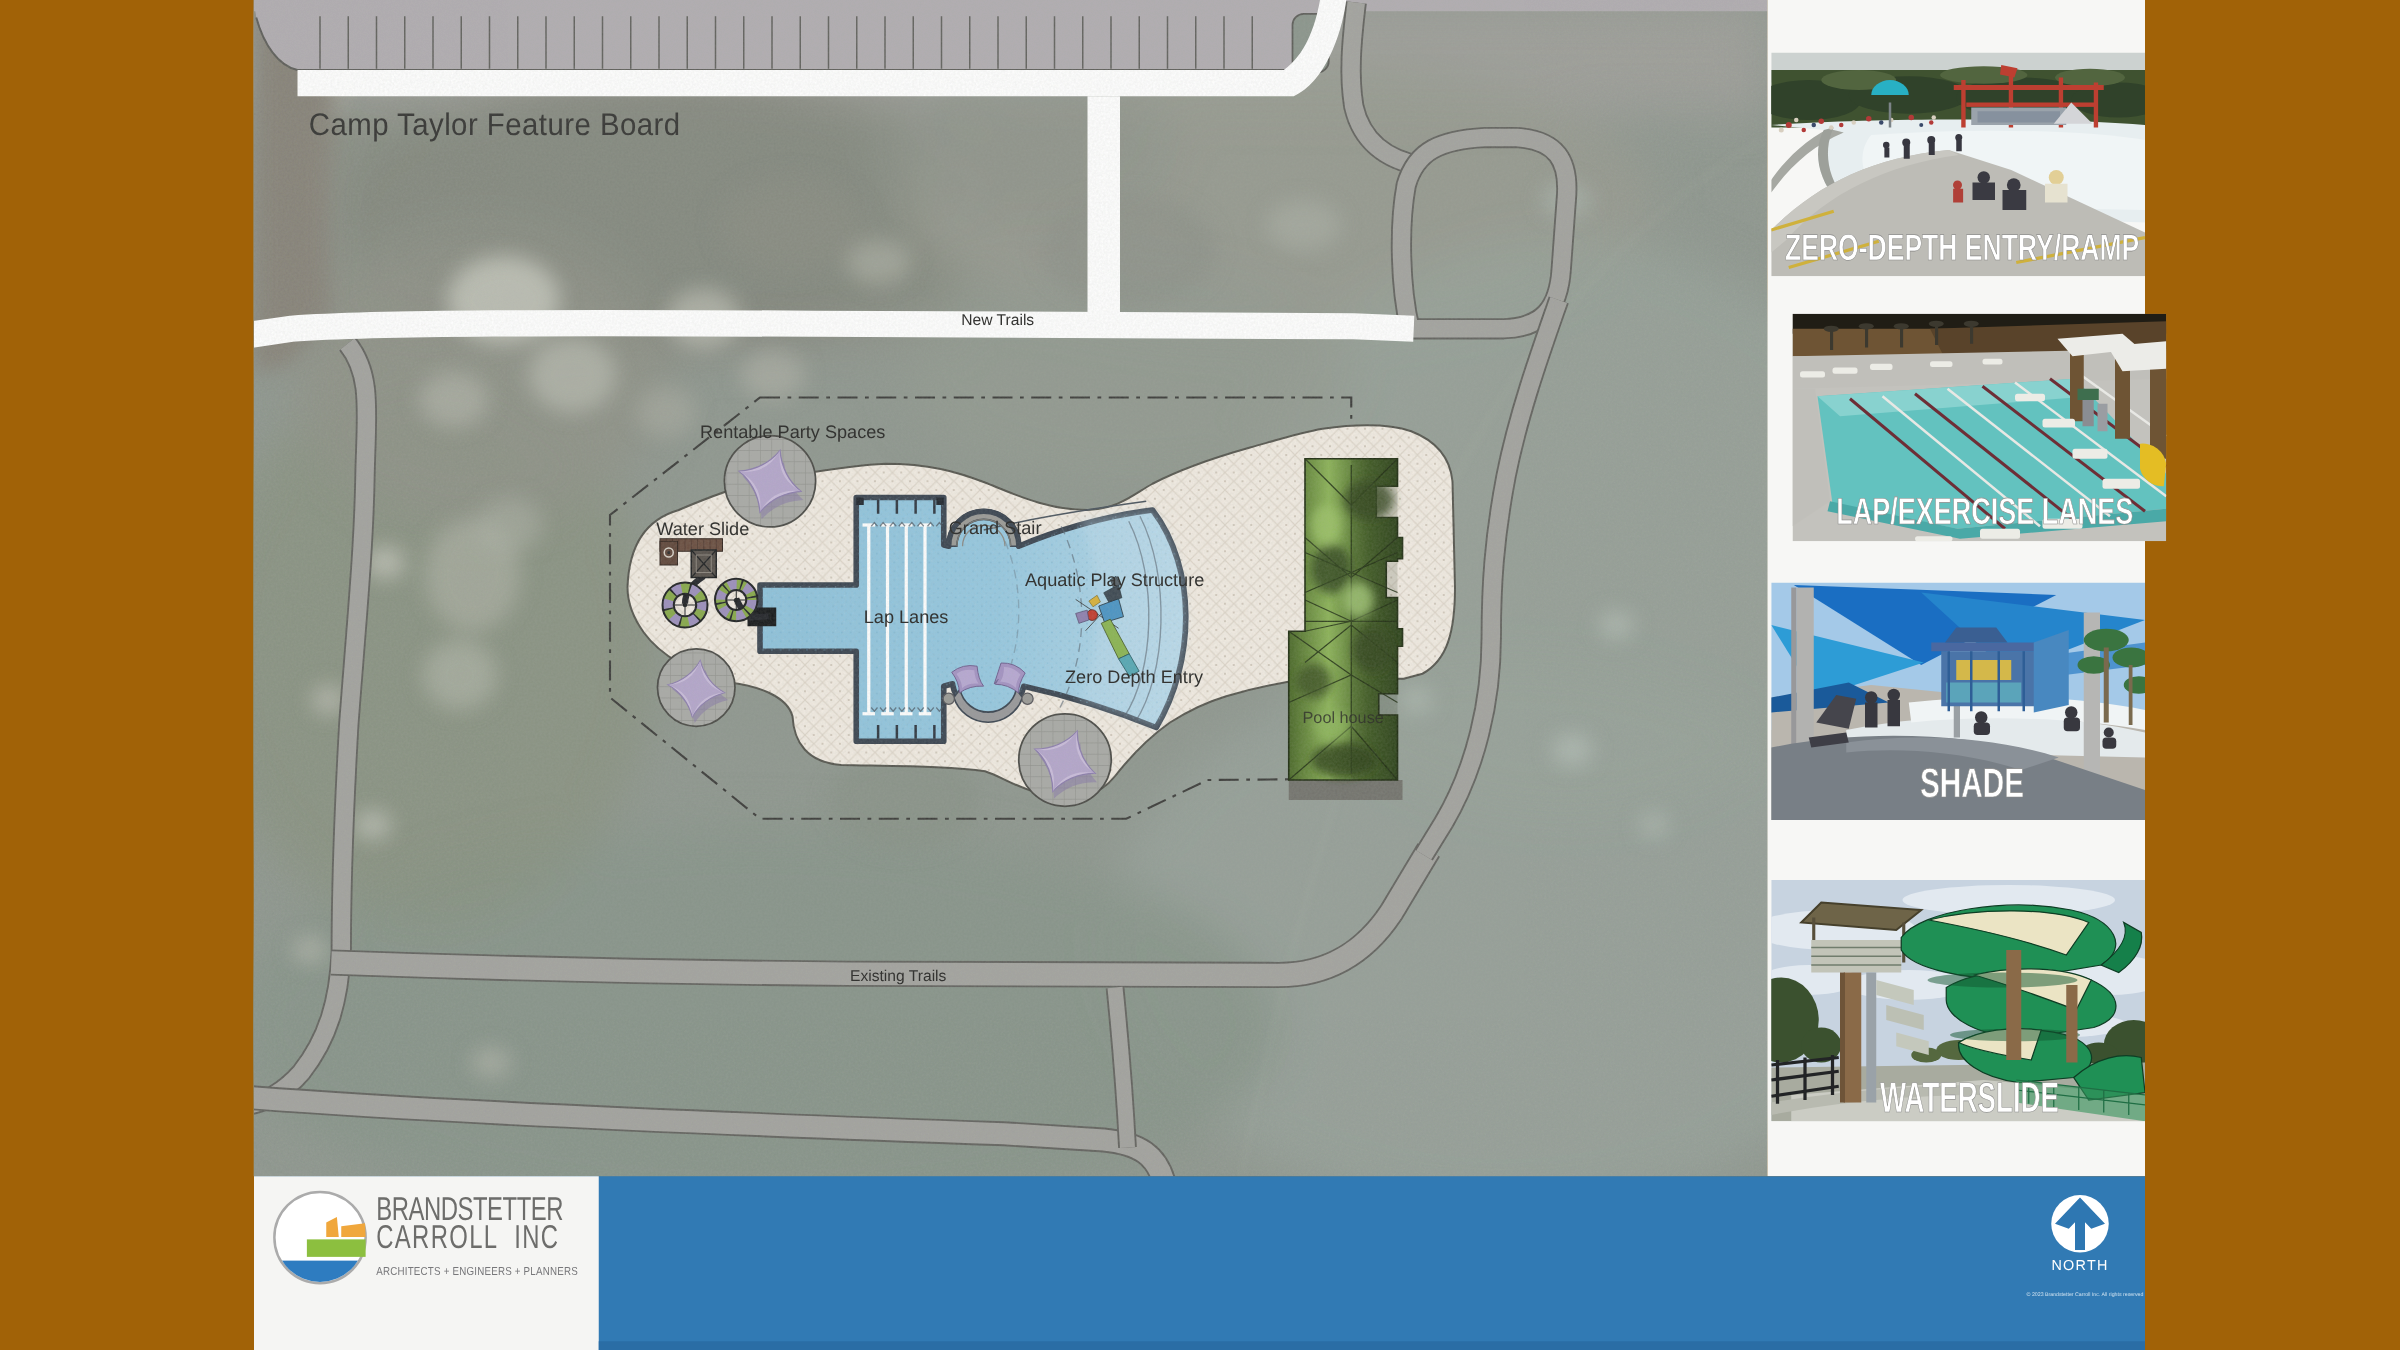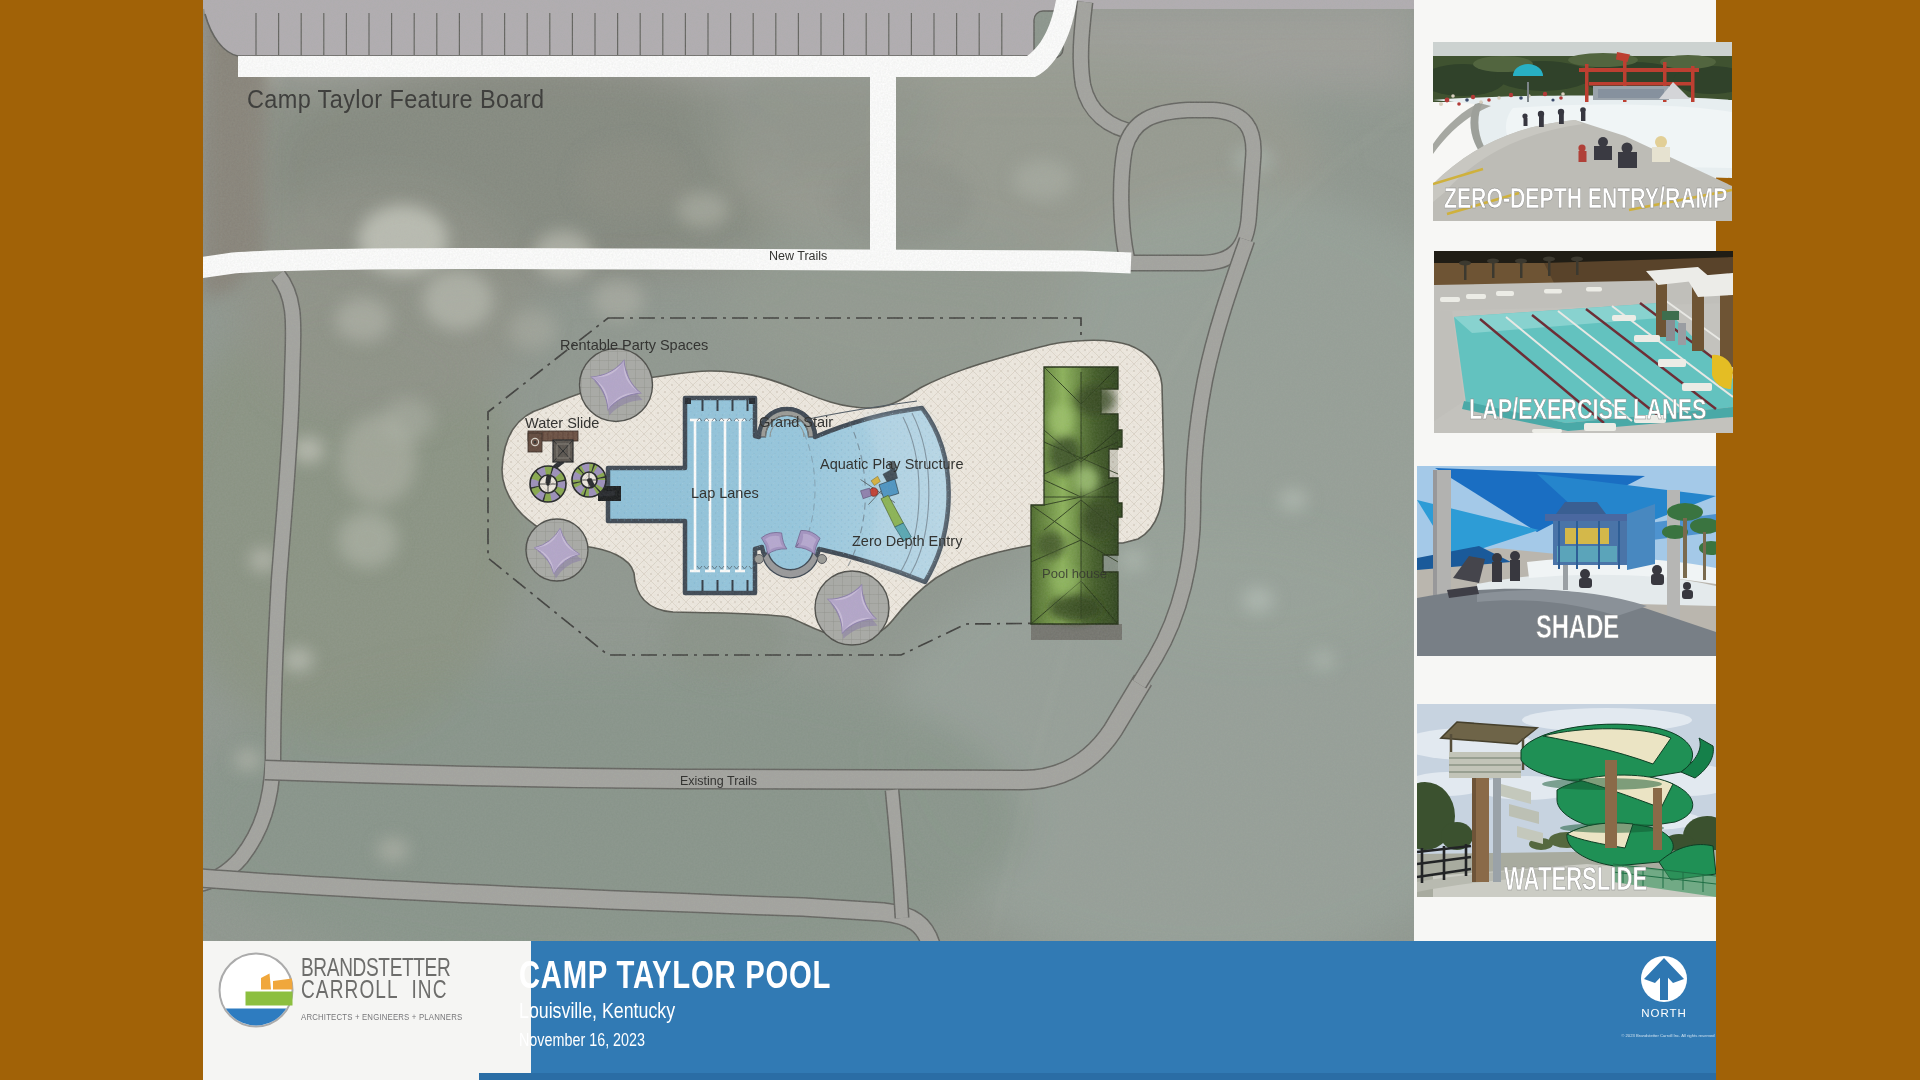--- a/index.html
+++ b/index.html
@@ -470,21 +470,21 @@
       </g>
 
       <rect x="0" y="0" width="1211" height="941" filter="url(#noisef)" opacity="0.5"></rect>
 
       <g id="maplabels"></g>
     </svg>
   </div>
 
   <div class="abs" id="sidebar" style="left:1414px;top:0;width:302px;height:941px;background:#f7f7f5;">
 
-    <div class="abs" style="left:19px;top:42px;width:299px;height:131px;text-decoration:underline;">
+    <div class="abs" style="left:3px;top:42px;width:299px;height:131px;text-decoration:underline;">
       <svg width="299" height="179" viewBox="0 0 299 179" xmlns="http://www.w3.org/2000/svg">
         <rect width="299" height="24" fill="#ccd2d0"></rect>
         <rect y="14" width="299" height="46" fill="#3f5230"></rect>
         <g fill="#30422a">
           <ellipse cx="30" cy="38" rx="42" ry="16"></ellipse>
             <ellipse cx="110" cy="34" rx="48" ry="15"></ellipse>
           <ellipse cx="200" cy="36" rx="52" ry="16"></ellipse>
             <ellipse cx="278" cy="38" rx="38" ry="14"></ellipse>
         </g>
         <g fill="#52653f">
@@ -766,21 +766,21 @@
 
         <path d="M196,160 L299,172 L299,193 L196,178 Z" fill="#35925c" opacity="0.6"></path>
         <path d="M196,160 L299,172 M196,168 L299,180 M206,160 l0,19 M226,163 l0,19 M246,165 l0,19 M266,168 l0,18 M286,170 l0,18" stroke="#1f6e44" stroke-width="1"></path>
         <text x="87" y="186" font-family="Liberation Sans, sans-serif" font-size="34" font-weight="bold" fill="#fff" stroke="#8a8a88" stroke-width="0.55" transform="scale(0.65,1)" style="transform-origin:87px 186px;">WATERSLIDE</text>
       </svg>
     </div>
   </div>
 
   <div class="abs" id="bottombar" style="left:203px;top:941px;width:1513px;height:139px;background:#317ab4;">
 
-    <div class="abs" style="left:0;top:0;width:328px;height:139px;background:#f5f5f3;">
+    <div class="abs" style="left:0;top:0;width:276px;height:139px;background:#f5f5f3;">
 
       <svg class="abs" style="left:14px;top:10px;" width="78" height="78" viewBox="0 0 78 78" xmlns="http://www.w3.org/2000/svg">
         <circle cx="39" cy="39" r="36.5" fill="#ffffff" stroke="none" stroke-width="2"></circle>
         <circle cx="39" cy="39" r="36.5" fill="none" stroke="#ababab" stroke-width="2"></circle>
         <clipPath id="lc">
             <circle cx="39" cy="39" r="35.5"></circle>
           </clipPath>
         <path d="M44,38.5 L44,27 L52.5,22.5 L54,38.5 Z" fill="#f0a73c"></path>
         <path d="M56,38.5 L56,30 L75,27.5 L75.5,38.5 Z" fill="#f0a73c"></path>
         <rect x="28.5" y="40.5" width="47" height="14" fill="#8cbf3f"></rect>
@@ -789,25 +789,20 @@
         </g>
       </svg>
 
       <div class="abs" style="left:98px;top:16px;width:240px;color:#6d6d6b;font-family:'Liberation Sans',sans-serif;">
         <div style="font-size:26.5px;letter-spacing:-0.5px;transform:scale(0.72,1);transform-origin:0 0;line-height:21px;">BRANDSTETTER</div>
         <div style="font-size:26.5px;letter-spacing:1.5px;transform:scale(0.72,1);transform-origin:0 0;line-height:22px;">CARROLL&nbsp;&nbsp;INC</div>
         <div style="font-size:9.3px;letter-spacing:0.2px;margin-top:12px;color:#77777a;transform:scale(0.84,1);transform-origin:0 0;white-space:nowrap;">ARCHITECTS + ENGINEERS + PLANNERS</div>
       </div>
     </div>
 
-    <div class="abs" style="left:316px;top:12px;color:#fff;font-family:'Liberation Sans',sans-serif;">
-      <div style="font-size:39px;font-weight:bold;letter-spacing:1px;transform:scale(0.75,1);transform-origin:0 0;white-space:nowrap;">CAMP TAYLOR POOL</div>
-      <div style="font-size:22.5px;margin-top:1px;transform:scale(0.79,1);transform-origin:0 0;white-space:nowrap;">Louisville, Kentucky</div>
-      <div style="font-size:17.5px;margin-top:6px;transform:scale(0.82,1);transform-origin:0 0;white-space:nowrap;">November 16, 2023</div>
-    </div>
 
     <svg class="abs" style="left:1436px;top:13px;" width="50" height="50" viewBox="0 0 50 50" xmlns="http://www.w3.org/2000/svg">
       <circle cx="25" cy="25" r="23" fill="#ffffff"></circle>
       <path d="M25,4 L45,25 L34,29 L25,19.5 L16,29 L5,25 Z" fill="#2e77b2"></path>
       <rect x="21" y="13" width="8" height="33" fill="#2e77b2"></rect>
     </svg>
     <div class="abs" style="left:1436px;top:66px;width:50px;text-align:center;color:#fff;font-size:11.5px;letter-spacing:1px;font-family:'Liberation Sans',sans-serif;">NORTH</div>
 
     <div class="abs" style="left:1395px;top:92px;width:140px;text-align:center;color:#cfe2f0;font-size:4.2px;font-family:'Liberation Sans',sans-serif;">© 2023 Brandstetter Carroll Inc.  All rights reserved</div>
 

